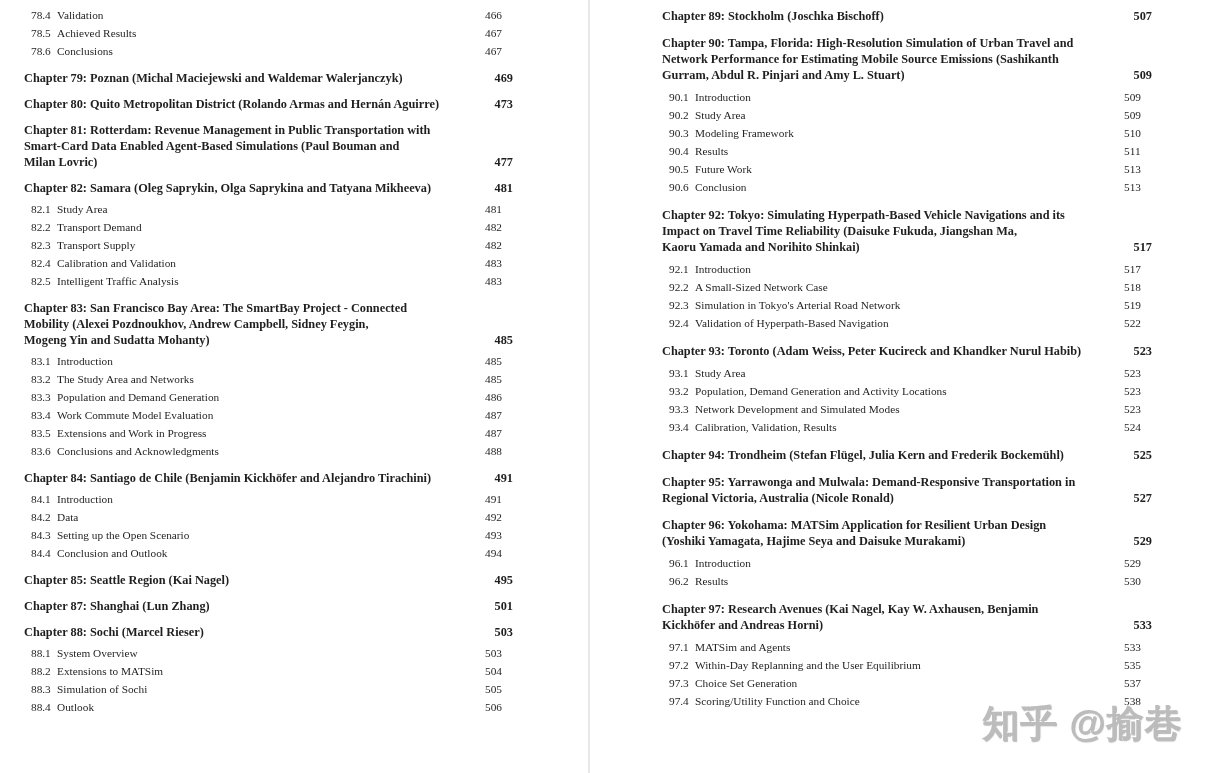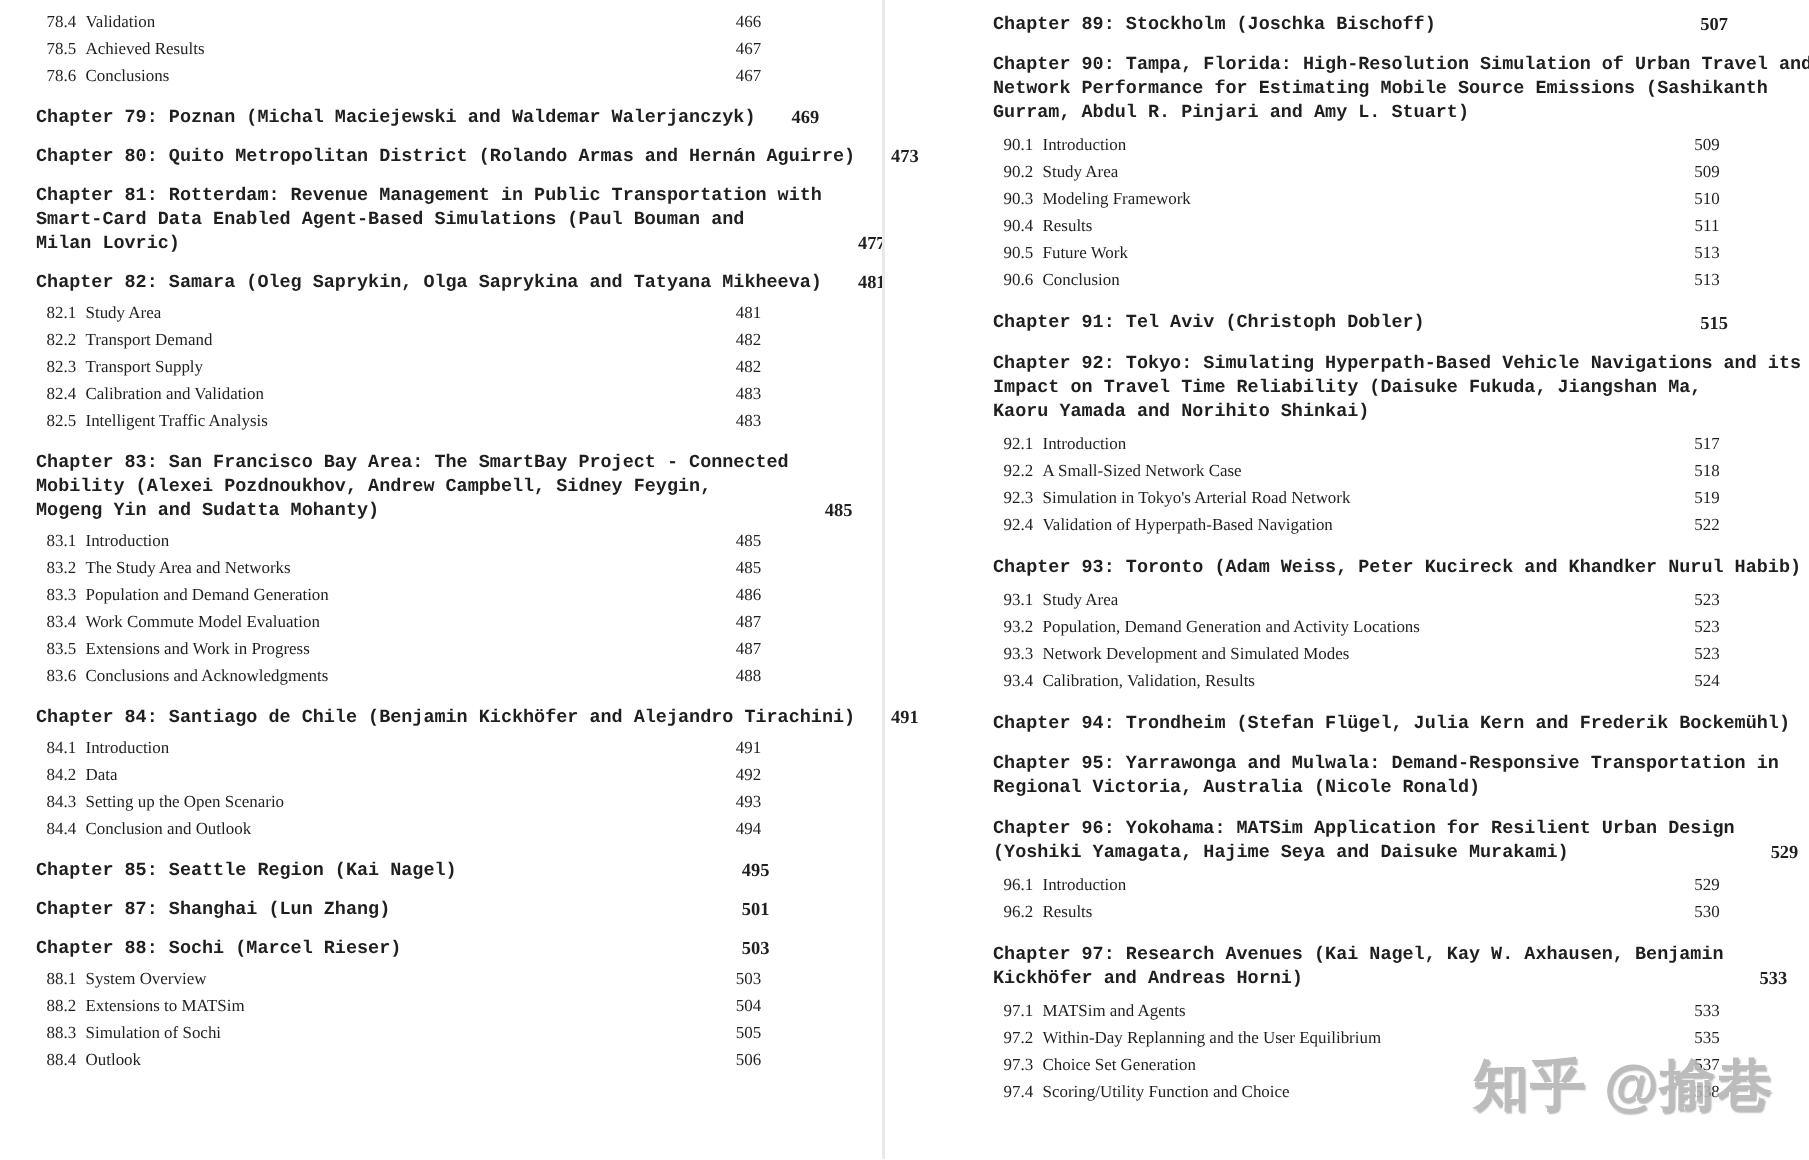--- a/index.html
+++ b/index.html
@@ -21,32 +21,32 @@
   .inner{box-sizing:border-box;}
   #page-left .inner{margin-left:24px;width:489px;padding-top:6px;}
   #page-right .inner{margin-left:72px;width:490px;padding-top:8px;}
 
   .sec{
     display:flex;align-items:baseline;
     font-size:11.3px;line-height:18px;
   }
   .sec .num{flex:none;width:26px;margin-left:7px;}
   .sec .title{flex:1;padding-right:10px;}
-  .sec .page-num{flex:none;min-width:28px;text-align:center;}
+  .sec .page-num{flex:none;min-width:28px;text-align:left;}
 
   .chap{
     display:flex;align-items:flex-end;
     font-weight:bold;
     font-size:12.3px;line-height:16px;
   }
   #page-left .chap{margin:10px 0 4px;}
   #page-right .chap{margin:11px 0 5px;}
   #page-right .inner > .chap:first-child{margin-top:0;}
   .chap .lines{flex:1;}
-  .chap .lines div{white-space:nowrap;font-family:Liberation Mono, monospace;}
+  .chap .lines div{white-space:nowrap;}
   .chap .page-num{flex:none;margin-left:24px;text-align:right;}
 
   #watermark{
     position:absolute;
     left:982px;top:699px;
     font-family:"Liberation Sans","DejaVu Sans",sans-serif;
     font-size:37px;
     font-weight:bold;
     letter-spacing:1px;
     color:#b3b3b3;
@@ -275,26 +275,20 @@
           <span class="title">Future Work</span>
           <span class="page-num">513</span>
         </div>
         <div class="sec">
           <span class="num">90.6</span>
           <span class="title">Conclusion</span>
           <span class="page-num">513</span>
         </div>
         <div class="chap">
           <div class="lines">
-            <div>Chapter 91: Tel Aviv (Christoph Dobler)</div>
-          </div>
-          <span class="page-num">515</span>
-        </div>
-        <div class="chap">
-          <div class="lines">
             <div>Chapter 92: Tokyo: Simulating Hyperpath-Based Vehicle Navigations and its</div>
             <div>Impact on Travel Time Reliability (Daisuke Fukuda, Jiangshan Ma,</div>
             <div>Kaoru Yamada and Norihito Shinkai)</div>
           </div>
           <span class="page-num">517</span>
         </div>
         <div class="sec">
           <span class="num">92.1</span>
           <span class="title">Introduction</span>
           <span class="page-num">517</span>

